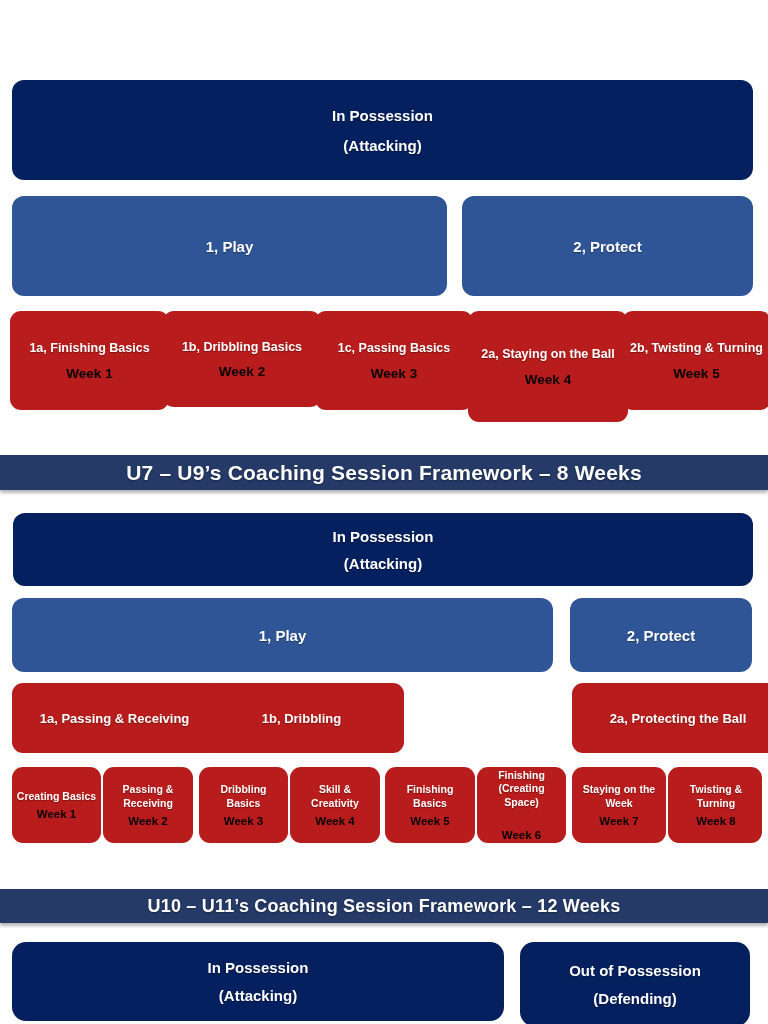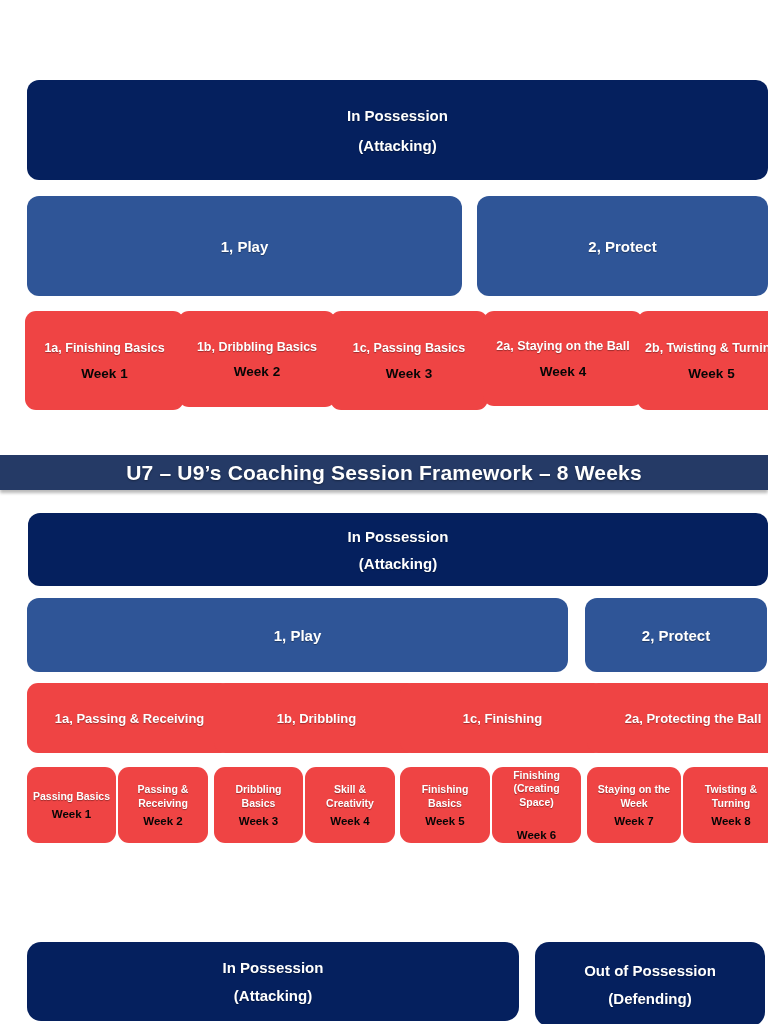--- a/index.html
+++ b/index.html
@@ -4,24 +4,24 @@
 <style>
   html,body{margin:0;padding:0;background:#ffffff;}
   #page{position:relative;width:768px;height:1024px;overflow:hidden;background:#ffffff;
         font-family:"Liberation Sans", sans-serif;}
   .hdr{position:absolute;left:0;width:768px;background:#253a66;color:#fff;
        display:flex;align-items:center;justify-content:center;font-weight:bold;
        box-shadow:0 3px 3px rgba(0,0,0,0.28);letter-spacing:0.2px;
        text-shadow:0 1px 2px rgba(0,0,0,0.35);}
   .box{position:absolute;border-radius:12px;display:flex;flex-direction:column;
        align-items:center;justify-content:center;text-align:center;color:#fff;
-       font-weight:bold;text-shadow:0 1px 1px rgba(0,0,0,0.35);margin-left:15px;}
+       font-weight:bold;text-shadow:0 1px 1px rgba(0,0,0,0.35);}
   .navy{background:#05205e;}
   .mid{background:#2f5597;}
-  .light{background:#ef4444;border-radius:11px;}
+  .light{background:#b91c1c;border-radius:11px;}
   .two-line{gap:13px;font-size:15px;}
   .grp{font-size:15px;}
   .sub{font-size:13px;padding:0 16px;}
   .wk1{gap:9px;padding:0 8px;}
   .wk1 .t{font-size:12.5px;line-height:1.35;}
   .wk2{gap:5px;padding:0 4px;}
   .wk2 .t{font-size:10.5px;line-height:1.3;}
   .week{color:#060606;text-shadow:none;}
   .wk1 .week{font-size:13.5px;}
   .wk2 .week{font-size:11.5px;}
@@ -45,46 +45,45 @@
     <div class="week">Week 1</div>
   </div>
   <div class="box light wk1" style="left:163px;top:311px;width:142px;height:96px;">
     <div class="t">1b, Dribbling Basics</div>
     <div class="week">Week 2</div>
   </div>
   <div class="box light wk1" style="left:315px;top:311px;width:142px;height:99px;">
     <div class="t">1c, Passing Basics</div>
     <div class="week">Week 3</div>
   </div>
-  <div class="box light wk1" style="left:468px;top:311px;width:144px;height:95px;">
+  <div class="box light wk1" style="left:468px;top:311px;width:144px;height:111px;">
     <div class="t">2a, Staying on the Ball</div>
     <div class="week">Week 4</div>
   </div>
   <div class="box light wk1" style="left:622px;top:311px;width:133px;height:99px;">
     <div class="t">2b, Twisting  &amp; Turning</div>
     <div class="week">Week 5</div>
   </div>
 
   <div class="hdr" style="top:455px;height:35px;font-size:21px;">U7 – U9’s Coaching Session Framework – 8 Weeks</div>
 
   <div class="box navy two-line" style="left:13px;top:513px;width:740px;height:73px;gap:10px;">
     <div>In Possession</div>
     <div>(Attacking)</div>
   </div>
 
   <div class="box mid grp" style="left:12px;top:598px;width:541px;height:74px;">1, Play</div>
   <div class="box mid grp" style="left:570px;top:598px;width:182px;height:74px;">2, Protect</div>
 
   <div class="box light sub" style="left:12px;top:683px;width:173px;height:70px;">1a, Passing &amp; Receiving</div>
   <div class="box light sub" style="left:199px;top:683px;width:173px;height:70px;">1b, Dribbling</div>
-  <div class="box light sub" style="left:385px;top:683px;width:173px;height:70px;">1c, Finishing</div>
   <div class="box light sub" style="left:572px;top:683px;width:180px;height:70px;">2a, Protecting the Ball</div>
 
   <div class="box light wk2" style="left:12px;top:767px;width:81px;height:76px;">
-    <div class="t">Passing Basics</div>
+    <div class="t">Creating Basics</div>
     <div class="week">Week 1</div>
   </div>
   <div class="box light wk2" style="left:103px;top:767px;width:82px;height:76px;">
     <div class="t">Passing &amp; Receiving</div>
     <div class="week">Week 2</div>
   </div>
   <div class="box light wk2" style="left:199px;top:767px;width:81px;height:76px;">
     <div class="t">Dribbling Basics</div>
     <div class="week">Week 3</div>
   </div>
@@ -102,20 +101,21 @@
   </div>
   <div class="box light wk2" style="left:572px;top:767px;width:86px;height:76px;">
     <div class="t">Staying on the Week</div>
     <div class="week">Week 7</div>
   </div>
   <div class="box light wk2" style="left:668px;top:767px;width:84px;height:76px;padding-left:6px;">
     <div class="t">Twisting  &amp; Turning</div>
     <div class="week">Week 8</div>
   </div>
 
+  <div class="hdr" style="top:889px;height:34px;font-size:18px;">U10 – U11’s Coaching Session Framework – 12 Weeks</div>
 
   <div class="box navy two-line" style="left:12px;top:942px;width:492px;height:79px;gap:11px;border-radius:14px;">
     <div>In Possession</div>
     <div>(Attacking)</div>
   </div>
   <div class="box navy two-line" style="left:520px;top:942px;width:230px;height:84px;gap:11px;border-radius:14px;">
     <div>Out of Possession</div>
     <div>(Defending)</div>
   </div>
 

